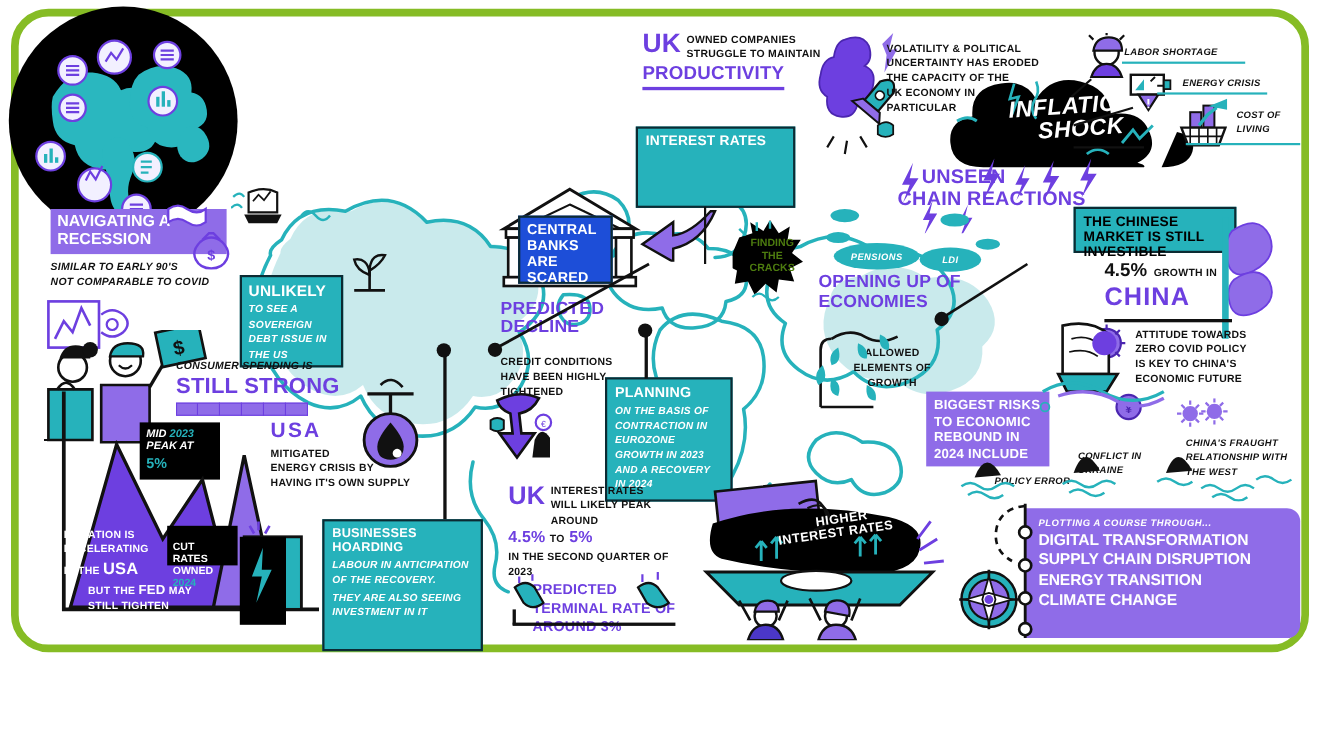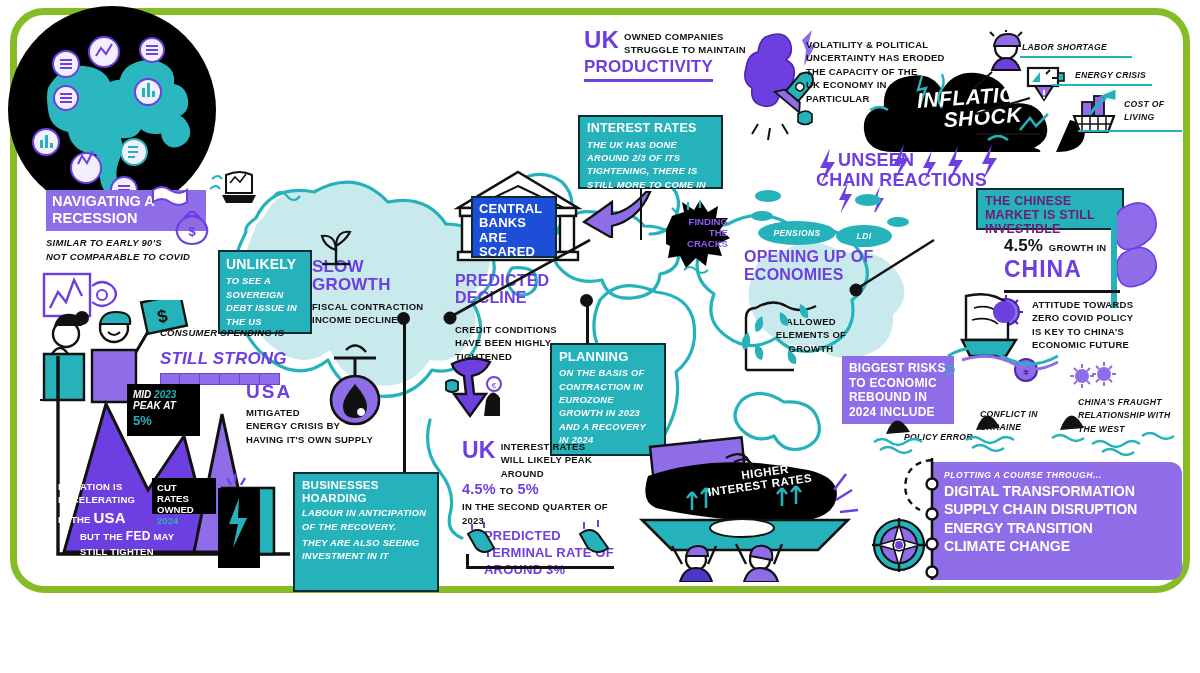--- a/index.html
+++ b/index.html
@@ -246,35 +246,30 @@
       <rect x="108" y="-2" width="40" height="32" fill="#26b2bb" stroke="#111" stroke-width="2.4" transform="rotate(-12 128 14)"></rect>
       <text x="126" y="22" font-size="18" font-weight="bold" fill="#111" text-anchor="middle" font-family="Liberation Sans,sans-serif" transform="rotate(-12 128 14)">$</text>
     </g>
   </svg>
 
   <div class="box box-teal" style="left:218px;top:250px;width:94px;height:84px;padding:5px 6px;">
     <h4>UNLIKELY</h4>
     <p>TO SEE A SOVEREIGN DEBT ISSUE IN THE US</p>
   </div>
 
-  <div style="position:absolute;left:312px;top:258px;width:132px;">
-    <div class="hdr-purple" style="font-size:17px;line-height:1.05;">SLOW GROWTH</div>
-    <div class="body-txt-n" style="margin-top:6px;white-space:pre-line;">FISCAL CONTRACTION
-INCOME DECLINE</div>
-  </div>
   <svg style="position:absolute;left:314px;top:224px;width:44px;height:42px;" viewBox="0 0 44 42">
     <path d="M22 40 v-18" stroke="#111" stroke-width="2.4" fill="none"></path>
     <path d="M22 26 q-12 -4 -14 -14 q12 -2 14 12z" fill="none" stroke="#111" stroke-width="2.2"></path>
     <path d="M22 22 q10 -6 14 -14 q-12 -2 -14 12z" fill="none" stroke="#111" stroke-width="2.2"></path>
     <path d="M8 40 h28" stroke="#111" stroke-width="2.4"></path>
   </svg>
 
   <div style="position:absolute;left:160px;top:326px;width:150px;">
     <div class="body-txt">CONSUMER SPENDING IS</div>
-    <div class="hdr-purple" style="font-size:17px;margin-top:11px;font-style:italic;">STILL STRONG</div>
+    <div class="hdr-purple" style="font-size:20px;margin-top:1px;">STILL STRONG</div>
     <div style="margin-top:4px;display:flex;gap:0;">
       <div style="width:20px;height:12px;background:#8f6ce8;border:1.6px solid #6d3fe0;"></div>
       <div style="width:20px;height:12px;background:#8f6ce8;border:1.6px solid #6d3fe0;border-left:0;"></div>
       <div style="width:20px;height:12px;background:#8f6ce8;border:1.6px solid #6d3fe0;border-left:0;"></div>
       <div style="width:20px;height:12px;background:#8f6ce8;border:1.6px solid #6d3fe0;border-left:0;"></div>
       <div style="width:20px;height:12px;background:#8f6ce8;border:1.6px solid #6d3fe0;border-left:0;"></div>
       <div style="width:20px;height:12px;background:#8f6ce8;border:1.6px solid #6d3fe0;border-left:0;"></div>
     </div>
   </div>
 
@@ -314,21 +309,21 @@
     <div class="body-txt-n" style="color:#fff;">DECELERATING</div>
     <div class="body-txt-n" style="color:#fff;">
       <span>IN THE </span><span style="font-size:15px;font-weight:bold;">USA</span>
     </div>
     <div class="body-txt-n" style="color:#fff;margin-left:22px;">
       <span>BUT THE </span><span style="font-size:12px;">FED</span><span> MAY</span>
     </div>
     <div class="body-txt-n" style="color:#fff;margin-left:22px;">STILL TIGHTEN</div>
   </div>
 
-  <div class="box box-black" style="left:152px;top:478px;width:64px;height:36px;padding:4px 5px;">
+  <div class="box box-black" style="left:152px;top:478px;width:64px;height:36px;padding:14px 5px;">
     <div style="font-size:9.6px;font-weight:bold;">CUT RATES</div>
     <div style="font-size:9.6px;font-weight:bold;">
       <span>OWNED </span><span style="color:#26b2bb;">2024</span>
     </div>
   </div>
 
   <svg style="position:absolute;left:215px;top:468px;width:48px;height:102px;" viewBox="0 0 48 102">
     <rect x="3" y="20" width="42" height="80" fill="#000"></rect>
     <path d="M24 30 l-10 26 h9 l-5 24 14 -30 h-9z" fill="#26b2bb"></path>
     <path d="M20 6 v8 M12 10 l4 7 M30 10 l-4 7" stroke="#6d3fe0" stroke-width="2.4" fill="none"></path>
@@ -431,34 +426,33 @@
   </svg>
 
   <div class="body-txt-n" style="position:absolute;left:806px;top:38px;width:160px;white-space:pre-line;">VOLATILITY &amp; POLITICAL
 UNCERTAINTY HAS ERODED
 THE CAPACITY OF THE
 UK ECONOMY IN
 PARTICULAR</div>
 
   <div class="box box-teal" style="left:578px;top:115px;width:145px;height:74px;padding:5px 7px;">
     <h4 style="font-size:12.5px;">INTEREST RATES</h4>
-    <p>THE UK HAS DONE AROUND 2/3 OF ITS TIGHTENING, THERE IS STILL MORE TO COME IN EUROPE</p>
   </div>
 
   <svg style="position:absolute;left:576px;top:186px;width:76px;height:52px;" viewBox="0 0 76 52">
     <path d="M70 6 q-18 20 -34 22 l0 -12 -28 20 28 16 0 -12 q26 -6 38 -34z" fill="#8f6ce8" stroke="#111" stroke-width="2.2"></path>
   </svg>
   <div class="connector" style="left:640px;top:188px;width:2.4px;height:52px;"></div>
 
   <svg style="position:absolute;left:666px;top:200px;width:70px;height:86px;" viewBox="0 0 70 86">
     <path d="M6 16 l12 -4 -2 -10 12 8 6 -10 8 12 10 -6 -2 12 12 0 -8 12 10 8 -12 6 4 12 -14 -2 -2 12 -10 -8 -10 10 -6 -12 -12 2 2 -12 -12 -6 8 -10z" fill="#000"></path>
     <path d="M22 10 v-8 M12 14 l-6 -6 M34 8 v-7" stroke="#26b2bb" stroke-width="2.2" fill="none"></path>
     <path d="M18 70 q6 -6 12 0 q6 6 12 0" stroke="#26b2bb" stroke-width="2" fill="none"></path>
   </svg>
-  <div style="position:absolute;left:676px;top:216px;width:52px;text-align:right;color:#8b5cf6;">
+  <div style="position:absolute;left:676px;top:216px;width:52px;text-align:center;color:#4d7c0f;">
     <div style="font-size:9.6px;font-weight:bold;">FINDING</div>
     <div style="font-size:9.6px;font-weight:bold;">THE</div>
     <div style="font-size:9.6px;font-weight:bold;">CRACKS</div>
   </div>
 
   <svg class="cloud" viewBox="0 0 230 112">
     <path d="M34 104 q-28 0 -30 -22 q-2 -20 20 -24 q-2 -26 26 -30 q22 -4 32 14 q14 -22 40 -16 q26 6 28 30 q26 -4 34 14 q10 20 -10 30 q8 2 6 4z" fill="#000"></path>
     <path d="M196 104 q24 0 28 -14 q4 -14 -14 -18" fill="#000"></path>
     <path d="M62 28 l-4 14 8 -2 -6 16" stroke="#26b2bb" stroke-width="2.4" fill="none"></path>
     <path d="M82 26 q4 10 -2 18 q-4 8 2 16" stroke="#26b2bb" stroke-width="2.4" fill="none"></path>
@@ -524,21 +518,21 @@
   <div class="pill" style="left:758px;top:208px;width:78px;height:24px;">PENSIONS</div>
   <div class="pill" style="left:836px;top:212px;width:56px;height:22px;">LDI</div>
   <svg style="position:absolute;left:748px;top:186px;width:170px;height:52px;" viewBox="0 0 170 52">
     <ellipse cx="20" cy="10" rx="13" ry="6" fill="#26b2bb"></ellipse>
     <ellipse cx="14" cy="30" rx="11" ry="5" fill="#26b2bb"></ellipse>
     <ellipse cx="120" cy="14" rx="13" ry="6" fill="#26b2bb"></ellipse>
     <ellipse cx="150" cy="36" rx="11" ry="5" fill="#26b2bb"></ellipse>
   </svg>
 
   <div class="box" style="left:976px;top:188px;width:148px;height:42px;background:#26b2bb;border:2.4px solid #0c2b33;padding:4px 7px;">
-    <h4 style="font-size:12.5px;color:#701a75;line-height:1.12;">THE CHINESE MARKET IS STILL INVESTIBLE</h4>
+    <h4 style="font-size:12.5px;color:#000000;line-height:1.12;">THE CHINESE MARKET IS STILL INVESTIBLE</h4>
   </div>
 
   <svg style="position:absolute;left:1094px;top:190px;width:74px;height:120px;" viewBox="0 0 74 120">
     <path d="M26 20 q24 -16 34 4 q8 20 -14 32 q-20 10 -24 -8 q-4 -18 4 -28z" fill="#8f6ce8" stroke="#6d3fe0" stroke-width="1.6"></path>
     <path d="M28 64 q22 -14 32 2 q8 18 -12 28 q-20 8 -24 -8 q-4 -14 4 -22z" fill="#8f6ce8" stroke="#6d3fe0" stroke-width="1.6"></path>
     <path d="M20 8 v110" stroke="#26b2bb" stroke-width="6"></path>
   </svg>
 
   <div style="position:absolute;left:1004px;top:236px;width:160px;">
     <div style="display:flex;align-items:baseline;gap:6px;">

